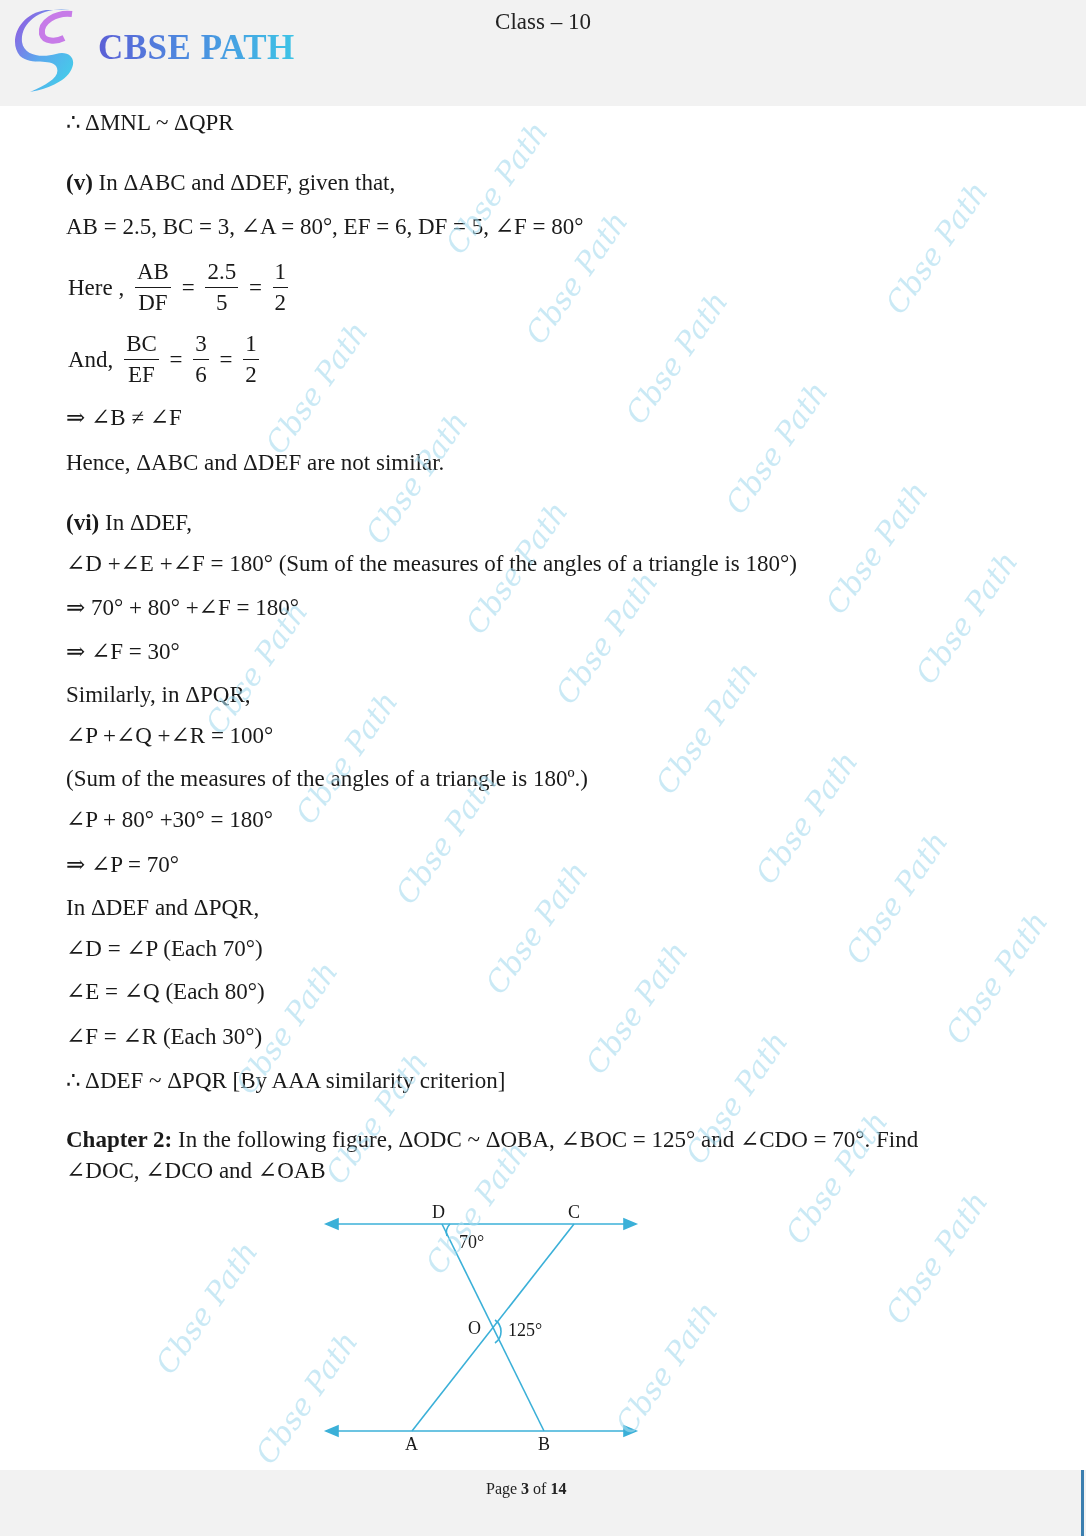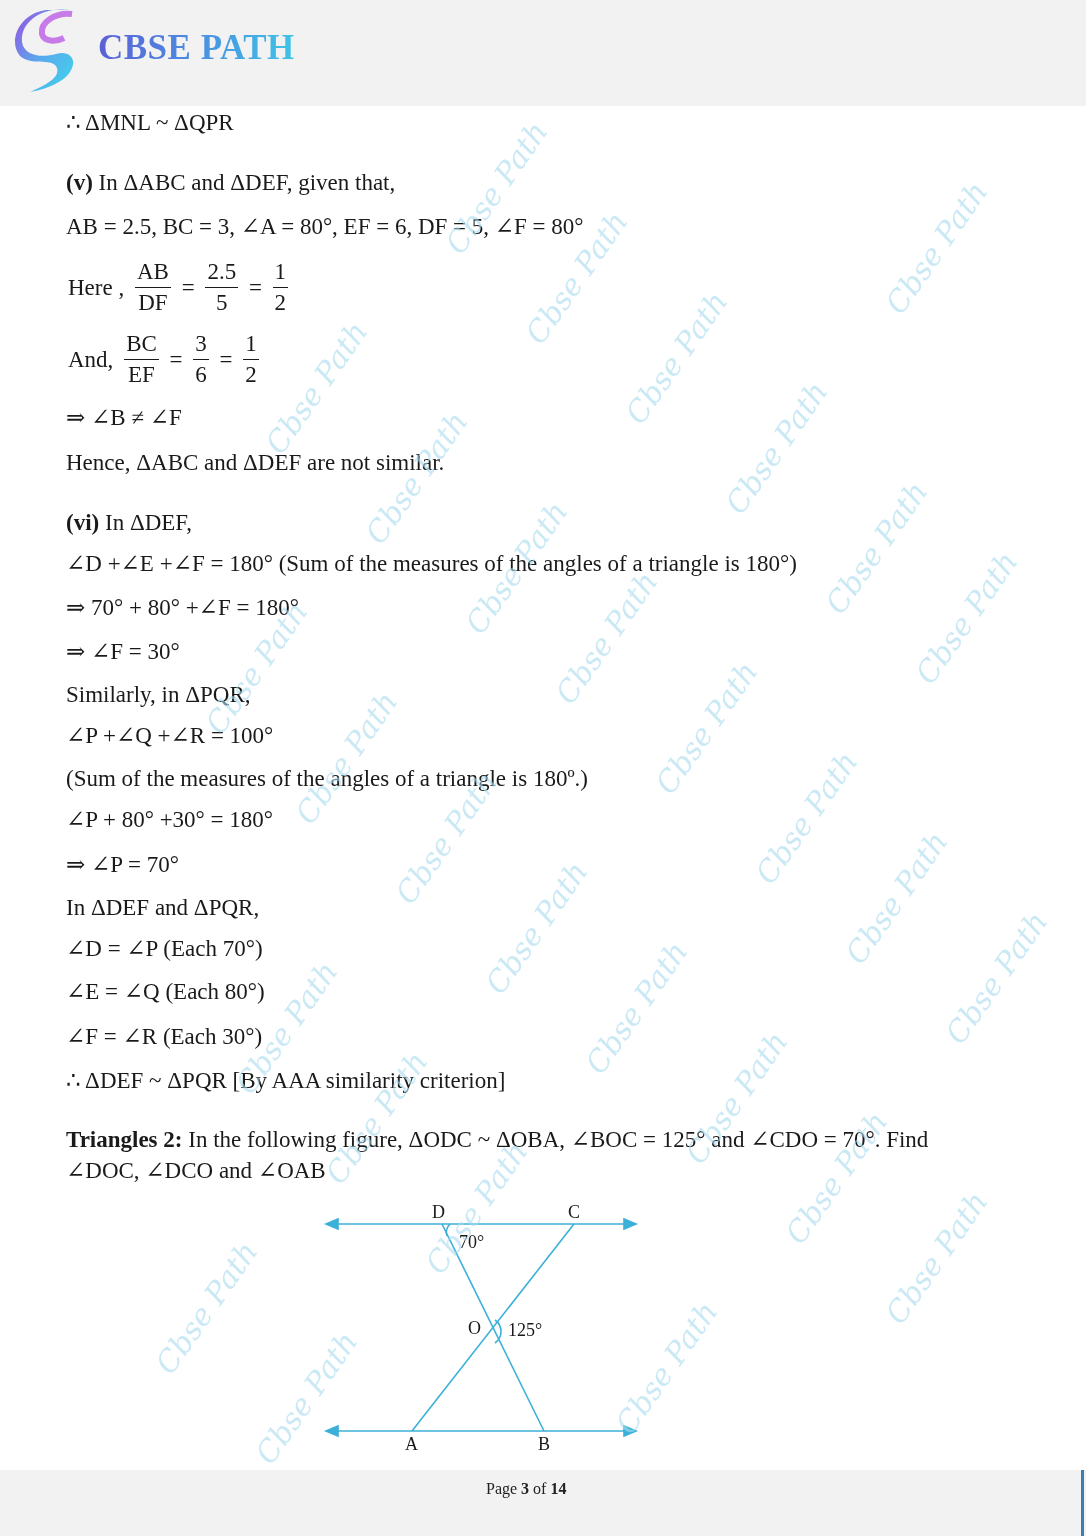--- a/index.html
+++ b/index.html
@@ -54,20 +54,21 @@
         <stop offset="0" stop-color="#9b4fe0"></stop>
         <stop offset="0.5" stop-color="#5aa8ee"></stop>
         <stop offset="1" stop-color="#3fd6e8"></stop>
       </linearGradient>
     </defs>
     <path d="M58 6 C30 2 8 18 10 38 C12 52 30 54 44 50 C58 46 66 56 58 68 C50 80 30 86 18 88 C36 80 50 72 44 62 C38 54 20 62 8 52 C-4 38 6 10 34 6 Z" fill="url(#lg)"></path>
     <path d="M60 10 C44 8 28 18 30 30 C32 38 44 38 52 34" fill="none" stroke="#c77be8" stroke-width="6"></path>
   </svg>
   <div class="brand">CBSE PATH</div>
   <div class="hdr-lines">
+    <div>Class – 10</div>
   </div>
 </div>
 
 <div class="content">
   <div class="line" style="top:108px">∴ ΔMNL ~ ΔQPR</div>
 
   <div class="line" style="top:168px">
     <span class="bold">(v)</span><span> In ΔABC and ΔDEF, given that,</span>
   </div>
   <div class="line" style="top:212px">AB = 2.5, BC = 3, ∠A = 80°, EF = 6, DF = 5, ∠F = 80°</div>
@@ -122,21 +123,21 @@
   <div class="line" style="top:764px">(Sum of the measures of the angles of a triangle is 180º.)</div>
   <div class="line" style="top:805px">∠P + 80° +30° = 180°</div>
   <div class="line" style="top:850px">⇒ ∠P = 70°</div>
   <div class="line" style="top:893px">In ΔDEF and ΔPQR,</div>
   <div class="line" style="top:934px">∠D = ∠P (Each 70°)</div>
   <div class="line" style="top:977px">∠E = ∠Q (Each 80°)</div>
   <div class="line" style="top:1022px">∠F = ∠R (Each 30°)</div>
   <div class="line" style="top:1066px">∴ ΔDEF ~ ΔPQR     [By AAA similarity criterion]</div>
 
   <div class="line" style="top:1125px">
-    <span class="bold">Triangles 2:</span><span> In the following figure, ΔODC ~ ΔOBA, ∠BOC = 125° and ∠CDO = 70°. Find</span>
+    <span class="bold">Chapter 2:</span><span> In the following figure, ΔODC ~ ΔOBA, ∠BOC = 125° and ∠CDO = 70°. Find</span>
   </div>
   <div class="line" style="top:1156px">∠DOC, ∠DCO and ∠OAB</div>
 </div>
 
 <svg class="figure" viewBox="0 0 330 260">
   <g stroke="#3bb0d8" stroke-width="1.6" fill="#3bb0d8">
     <line x1="12" y1="26" x2="308" y2="26"></line>
     <polygon points="6,26 18,21 18,31"></polygon>
     <polygon points="316,26 304,21 304,31"></polygon>
     <line x1="12" y1="233" x2="308" y2="233"></line>

